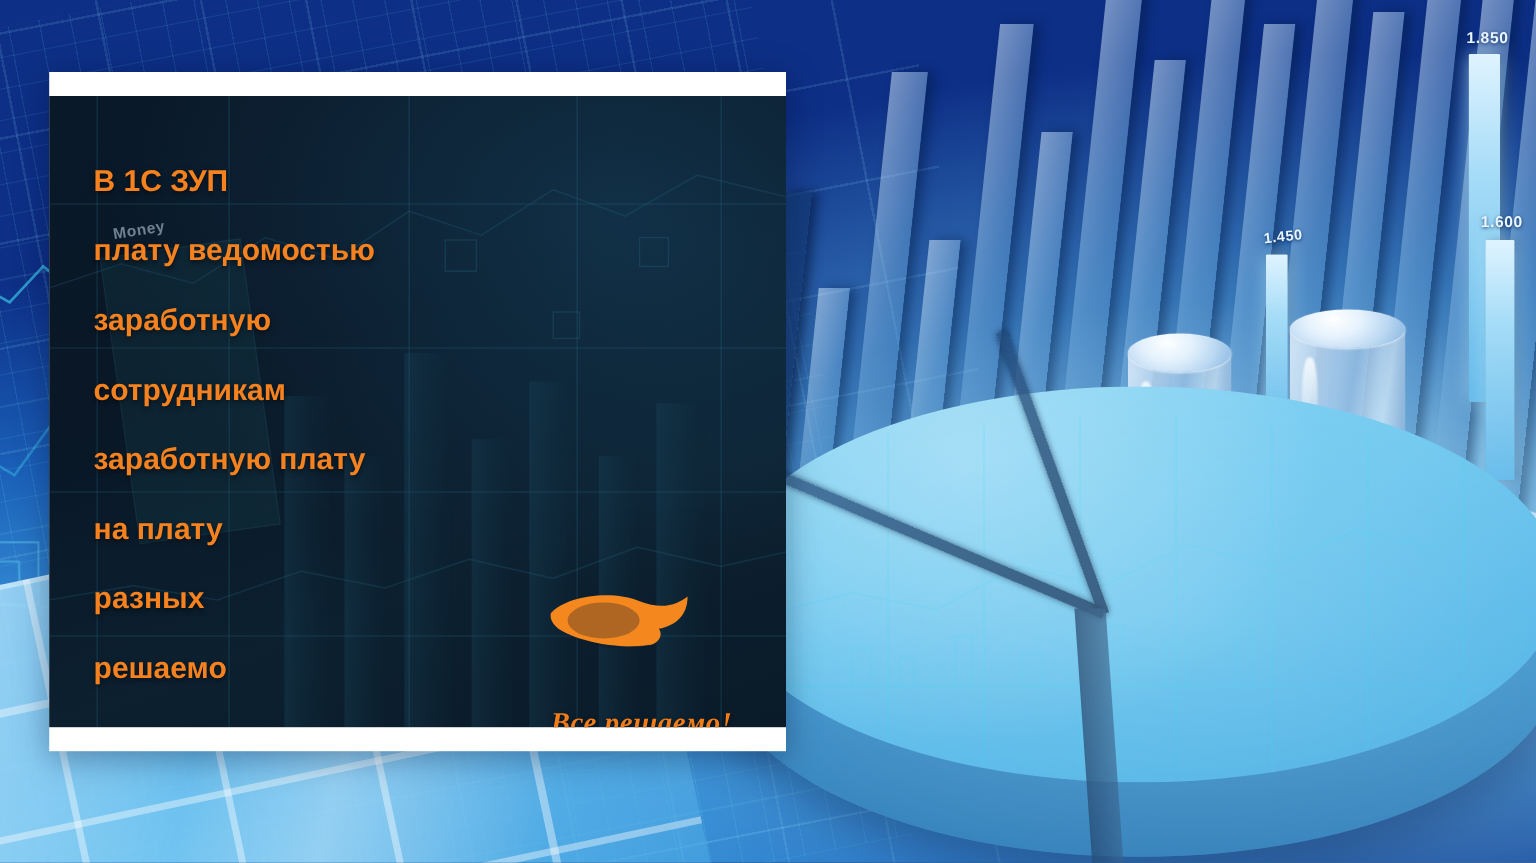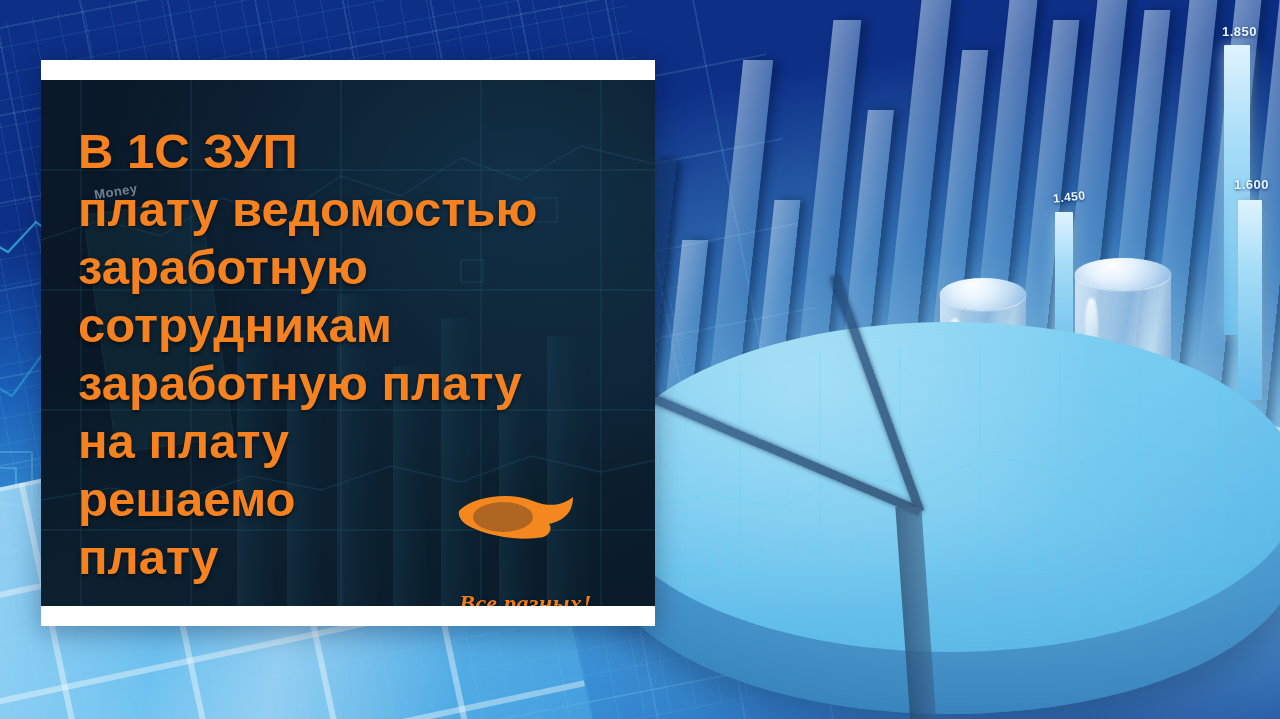--- a/index.html
+++ b/index.html
@@ -167,21 +167,21 @@
     transform:rotate(-9deg);
     letter-spacing:.5px;
     font-family:"Liberation Sans",sans-serif;
   }
 
   .headline{
     position:absolute;left:37px;top:42px;right:16px;
     color:#f5821f;
     font-family:"Liberation Sans",sans-serif;
     font-weight:700;
-    font-size:49px;
+    font-size:25px;
     line-height:58px;
     letter-spacing:0px;
     text-shadow:0 2px 4px rgba(0,0,0,.55);
   }
   .headline .ln{display:block;white-space:nowrap;}
 
   
   .logo{
     position:absolute;left:398px;top:415px;width:198px;height:118px;
   }
@@ -341,31 +341,31 @@
 
       <div class="card-money">Money</div>
 
       <div class="headline">
         <span class="ln">В 1С ЗУП</span>
         <span class="ln">плату ведомостью</span>
         <span class="ln">заработную</span>
         <span class="ln">сотрудникам</span>
         <span class="ln">заработную плату</span>
         <span class="ln">на плату</span>
+        <span class="ln">разных</span>
         <span class="ln">решаемо</span>
-        <span class="ln">плату</span>
       </div>
 
       <div class="logo">
         <svg class="logo-bird" viewBox="0 0 120 52">
 
           <path d="M2 16 C14 2 52 -4 76 6 C96 14 108 8 116 2 C116 18 106 26 92 29
                    C96 34 92 42 82 43 C60 46 26 40 10 30 C4 26 1 21 2 16 Z" fill="#f5871f"></path>
           <ellipse cx="46" cy="22" rx="30" ry="15" fill="#0d1c2b" opacity=".30"></ellipse>
           <path d="M16 34 C34 44 64 47 84 43" fill="none" stroke="#0d1c2b" stroke-opacity=".35" stroke-width="2"></path>
         </svg>
-        <div class="logo-tag">Все разных!</div>
+        <div class="logo-tag">Все решаемо!</div>
       </div>
 
     </div>
   </div>
 
 </div>
 
 </body></html>

